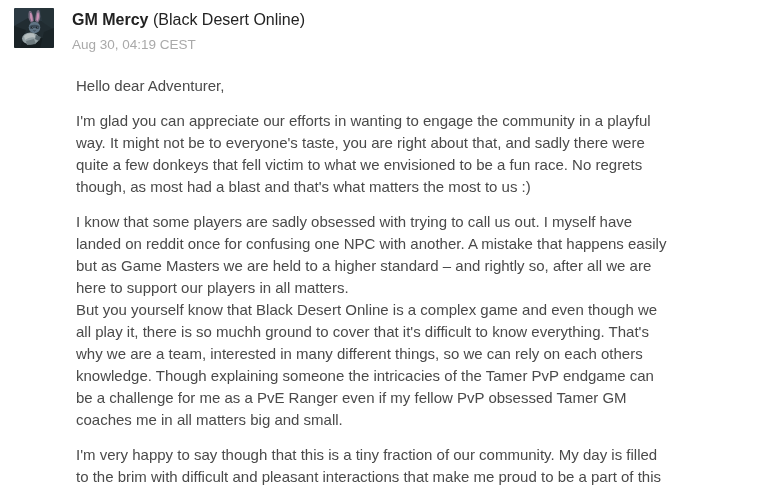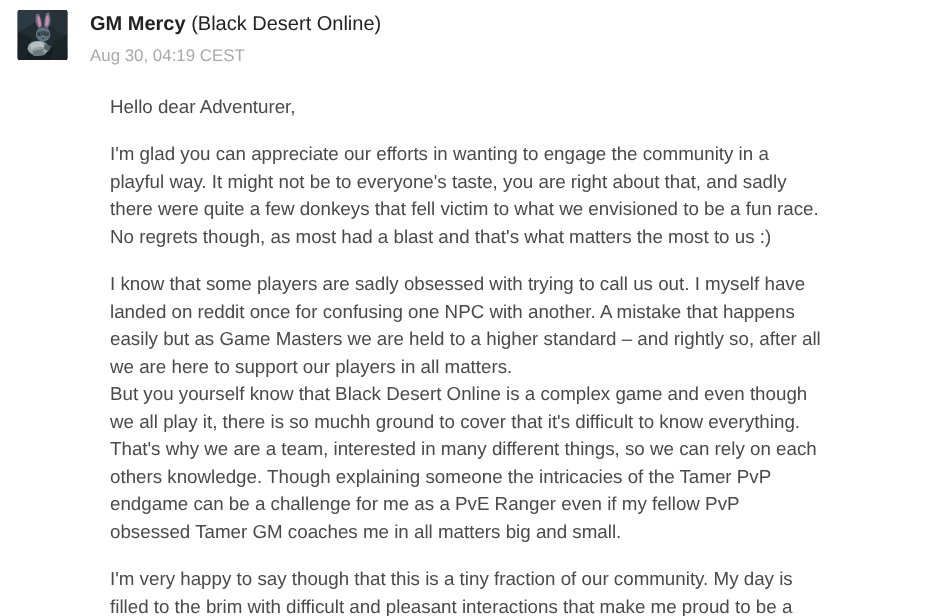--- a/index.html
+++ b/index.html
@@ -46,21 +46,21 @@
     line-height: 18px;
     color: #a9a9a9;
   }
   .message {
     margin-top: 21px;
     font-size: 15px;
     line-height: 22px;
     color: #4a4a4a;
   }
   .message p {
-    margin: 16px;
+    margin: 4px;
     white-space: pre-line;   
   }
   .message p + p { margin-top: 13px; }
 </style>
 </head>
 <body>
 
 <div class="comment">
 
   <div class="avatar">

